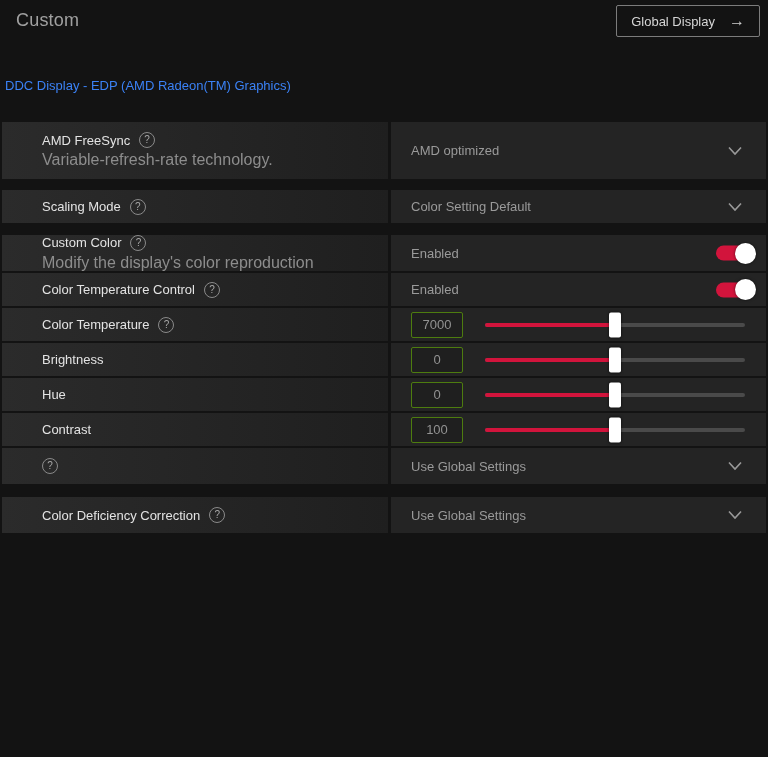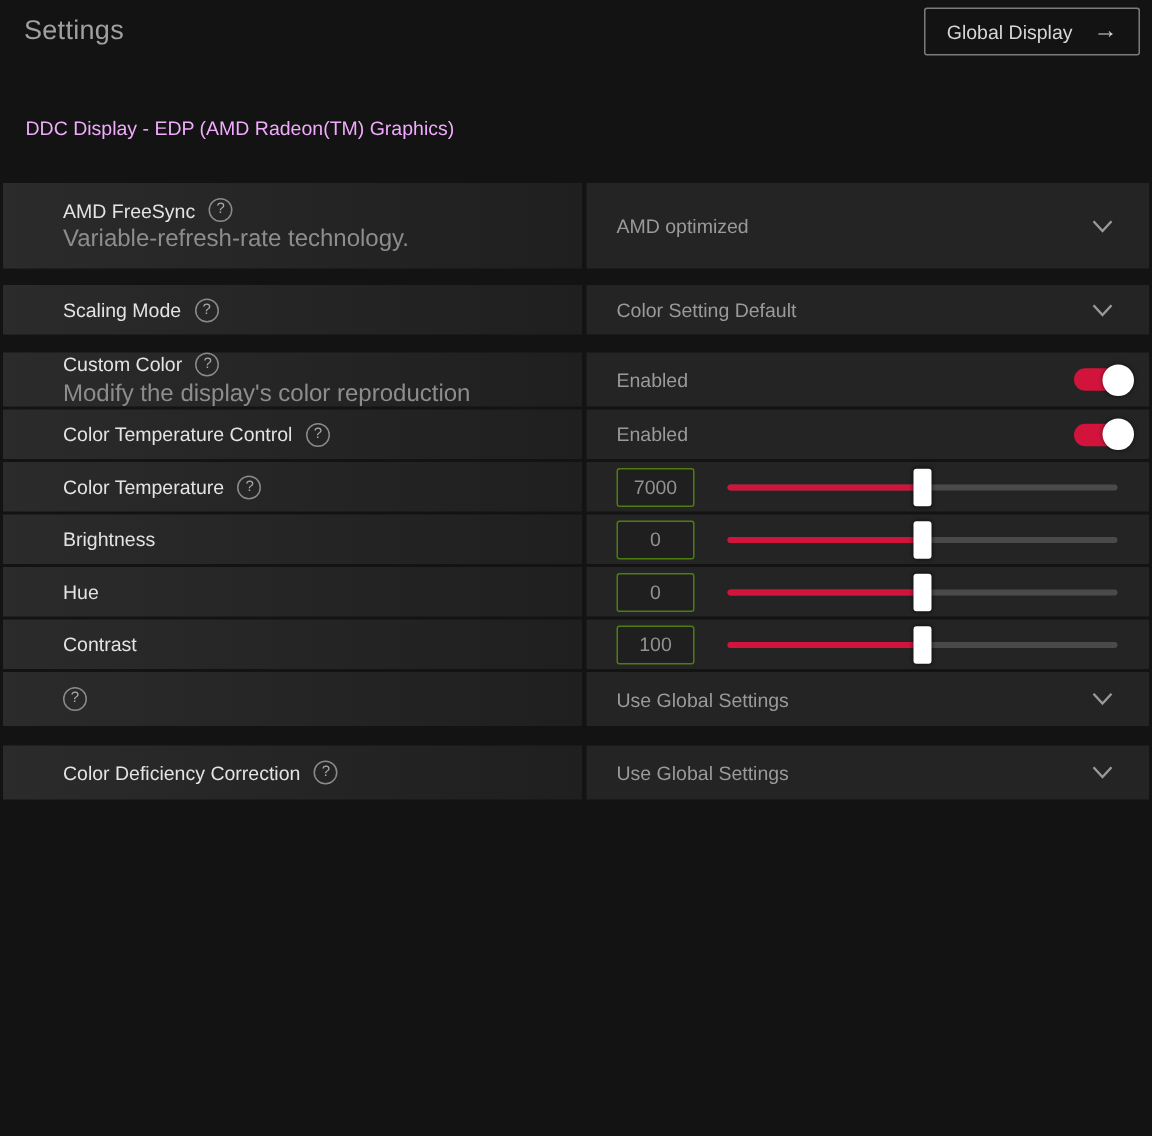--- a/index.html
+++ b/index.html
@@ -21,22 +21,22 @@
     height:32px; min-width:135px;
     background:transparent;
     border:1px solid #7c7c7c; border-radius:2px;
     color:#d6d6d6; font-size:13px;
     display:flex; align-items:center; justify-content:center; gap:14px;
     padding:0 14px; cursor:pointer;
     font-family:inherit;
   }
   .global-btn .arrow { font-size:16px; color:#cfcfcf; }
   .ddc-line {
-    position:absolute; left:17px; top:78px;
-    font-size:13px; color:#f0abfc;text-align:center;
+    position:absolute; left:5px; top:78px;
+    font-size:13px; color:#3b82f6;text-align:center;
   }
   
   .rows { position:absolute; left:2px; right:2px; top:122px; }
   .row { display:flex; width:100%; }
   .row .cell-left {
     width:386px; flex:0 0 386px;
     background:linear-gradient(to right,#2b2b2b,#1f1f1f);
     display:flex; flex-direction:column; justify-content:center;
     padding-left:40px; gap:3px;
   }
@@ -95,21 +95,21 @@
   
   .row.highlighted { position:relative; }
   .annotation-rect {
     position:absolute; left:-1px; right:-1px; top:6px; bottom:6px;
     border:4px solid #e8191a; pointer-events:none; z-index:5;
   }
 </style>
 </head>
 <body>
 
-<div class="page-title">Settings</div>
+<div class="page-title">Custom</div>
 
 <button class="global-btn">
   <span>Global Display</span>
   <span class="arrow">→</span>
 </button>
 
 <div class="ddc-line">DDC Display - EDP (AMD Radeon(TM) Graphics)</div>
 
 <div class="rows">
 

